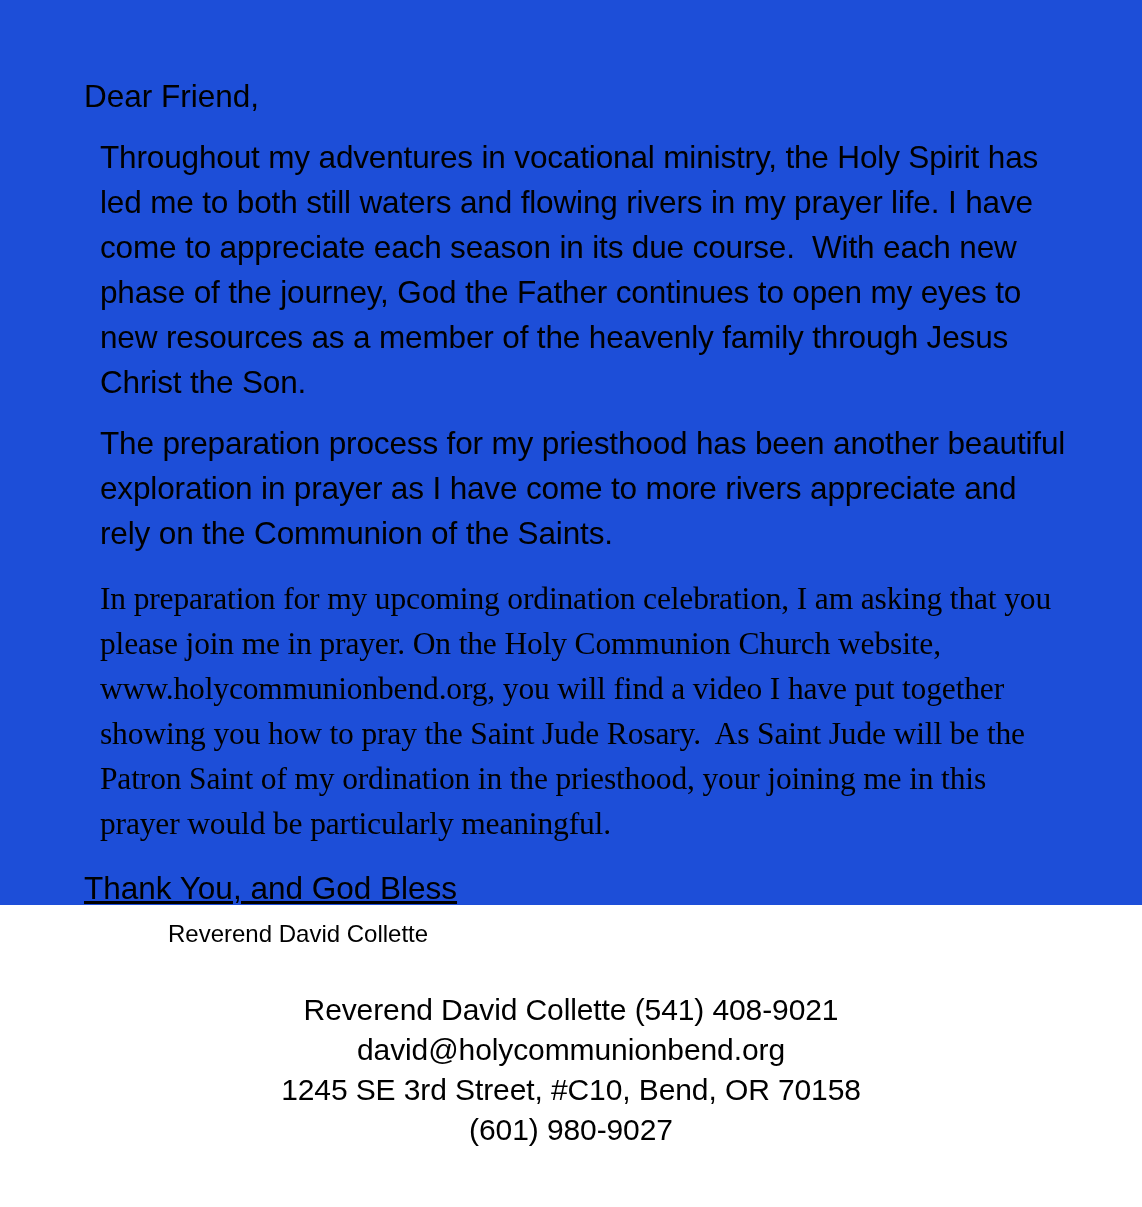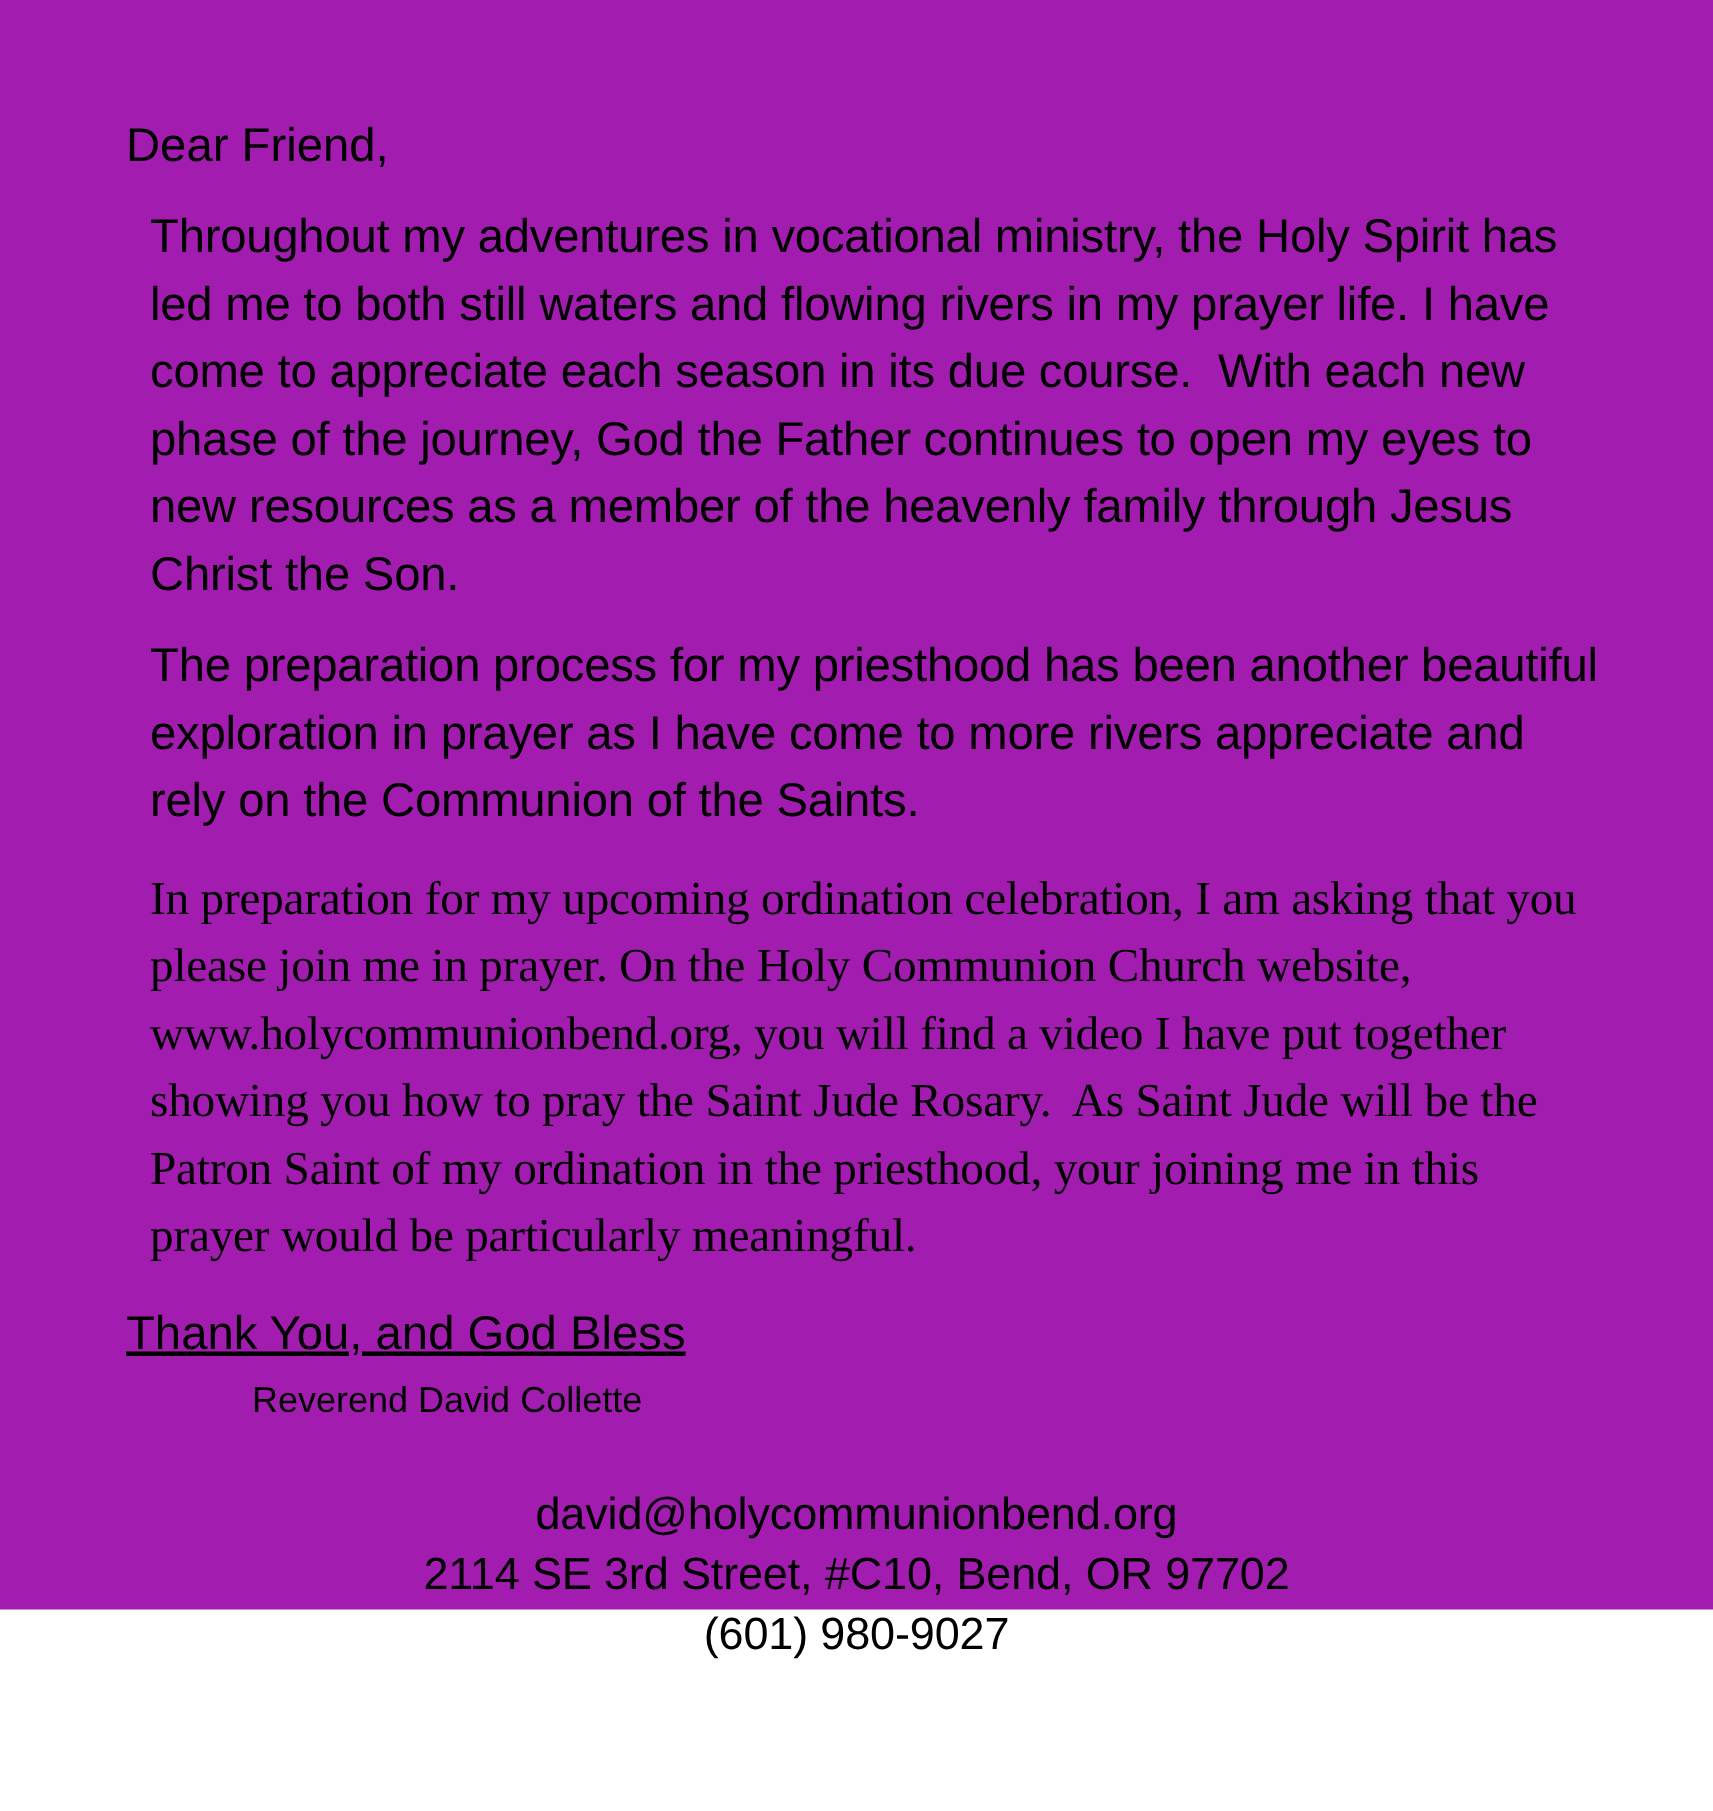--- a/index.html
+++ b/index.html
@@ -14,22 +14,22 @@
     height: 1207px;
     font-family: "Liberation Sans", sans-serif;
     color: #000000;
     -webkit-font-smoothing: antialiased;
     overflow: hidden;
   }
 
   .page {
     position: relative;
     width: 1142px;
-    height: 1073px;
-    background: #a21caf;
+    height: 905px;
+    background: #1d4ed8;
     box-sizing: border-box;
   }
 
   
   .letter-body {
     position: absolute;
     left: 84px;
     top: 74px;
     width: 1000px;
   }
@@ -107,22 +107,23 @@
     <p class="para gap-before">In preparation for my upcoming ordination celebration, I am asking that you please join me in prayer. On the Holy Communion Church website, www.holycommunionbend.org, you will find a video I have put together showing you how to pray the Saint Jude Rosary.  As Saint Jude will be the Patron Saint of my ordination in the priesthood, your joining me in this prayer would be particularly meaningful.</p>
 
     <p class="signoff">Thank You, and God Bless</p>
 
     <p class="signature-name">Reverend David Collette</p>
 
   </div>
 
   <div class="contact-block">
 
+    <p class="contact-line">Reverend David Collette (541) 408-9021</p>
 
     <p class="contact-line">david@holycommunionbend.org</p>
 
-    <p class="contact-line">2114 SE 3rd Street, #C10, Bend, OR 97702</p>
+    <p class="contact-line">1245 SE 3rd Street, #C10, Bend, OR 70158</p>
 
     <p class="contact-line">(601) 980-9027</p>
 
   </div>
 
 </div>
 
 </body></html>

